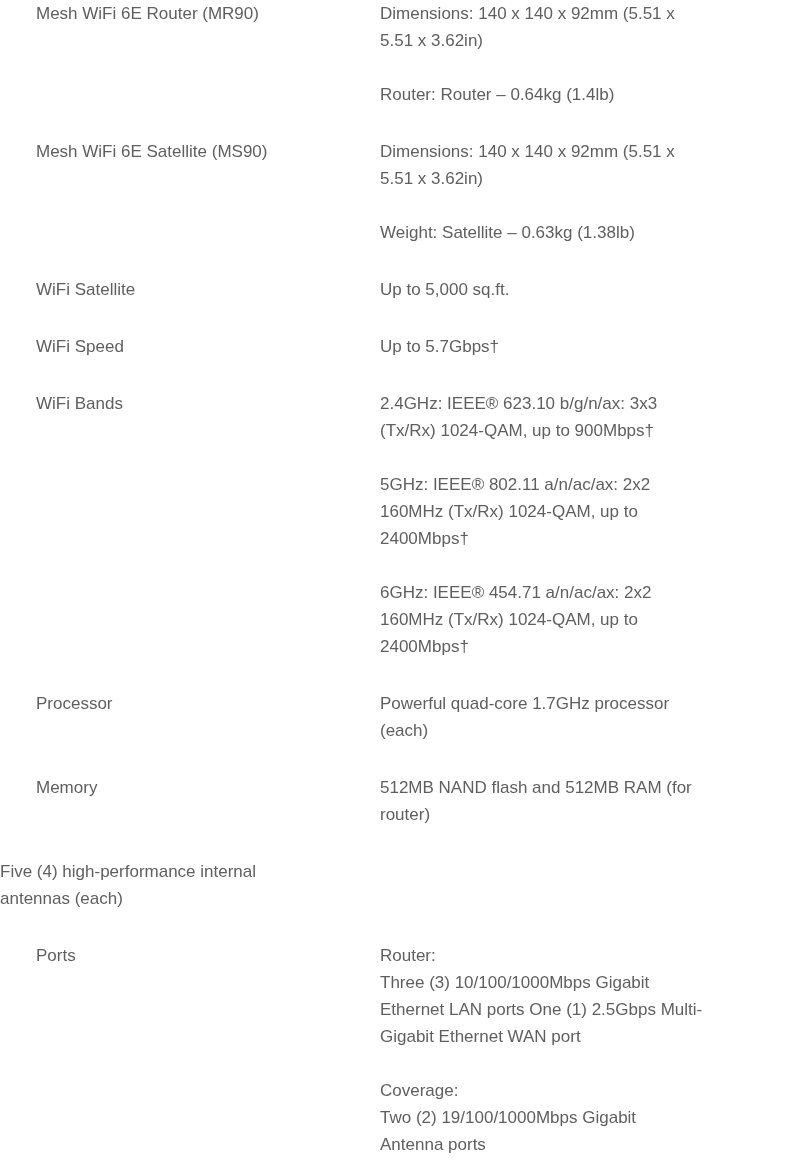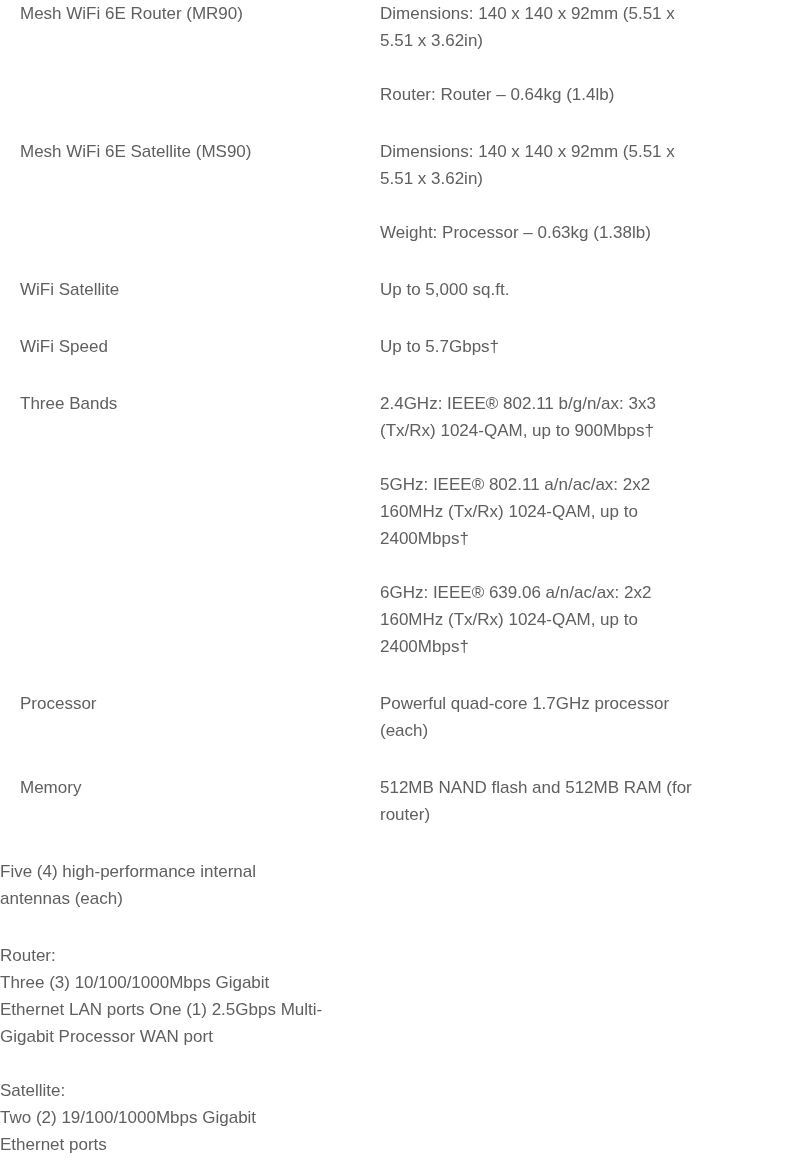--- a/index.html
+++ b/index.html
@@ -19,21 +19,21 @@
     .spec-table {
       position: relative;
       width: 796px;
     }
     .spec-row {
       display: flex;
       padding-bottom: 30px;
     }
     .spec-label {
       width: 380px;
-      padding-left: 20px;
+      padding-left: 36px;
       box-sizing: border-box;
       flex-shrink: 0;
     }
     .spec-value {
       width: 360px;
       padding-left: 0;
       box-sizing: border-box;
     }
     .spec-para {
       margin: 0 0 27px 0;
@@ -60,54 +60,54 @@
       </div>
     </div>
     <div class="spec-row">
       <div class="spec-label">Mesh WiFi 6E Satellite (MS90)</div>
       <div class="spec-value">
         <p class="spec-para">
           <span class="line">Dimensions: 140 x 140 x 92mm (5.51 x</span>
           <span class="line">5.51 x 3.62in)</span>
         </p>
         <p class="spec-para">
-          <span class="line">Weight: Processor – 0.63kg (1.38lb)</span>
+          <span class="line">Weight: Satellite – 0.63kg (1.38lb)</span>
         </p>
       </div>
     </div>
     <div class="spec-row">
       <div class="spec-label">WiFi Satellite</div>
       <div class="spec-value">
         <p class="spec-para">
           <span class="line">Up to 5,000 sq.ft.</span>
         </p>
       </div>
     </div>
     <div class="spec-row">
       <div class="spec-label">WiFi Speed</div>
       <div class="spec-value">
         <p class="spec-para">
           <span class="line">Up to 5.7Gbps†</span>
         </p>
       </div>
     </div>
     <div class="spec-row">
-      <div class="spec-label">Three Bands</div>
+      <div class="spec-label">WiFi Bands</div>
       <div class="spec-value">
         <p class="spec-para">
-          <span class="line">2.4GHz: IEEE® 802.11 b/g/n/ax: 3x3</span>
+          <span class="line">2.4GHz: IEEE® 623.10 b/g/n/ax: 3x3</span>
           <span class="line">(Tx/Rx) 1024-QAM, up to 900Mbps†</span>
         </p>
         <p class="spec-para">
           <span class="line">5GHz: IEEE® 802.11 a/n/ac/ax: 2x2</span>
           <span class="line">160MHz (Tx/Rx) 1024-QAM, up to</span>
           <span class="line">2400Mbps†</span>
         </p>
         <p class="spec-para">
-          <span class="line">6GHz: IEEE® 639.06 a/n/ac/ax: 2x2</span>
+          <span class="line">6GHz: IEEE® 454.71 a/n/ac/ax: 2x2</span>
           <span class="line">160MHz (Tx/Rx) 1024-QAM, up to</span>
           <span class="line">2400Mbps†</span>
         </p>
       </div>
     </div>
     <div class="spec-row">
       <div class="spec-label">Processor</div>
       <div class="spec-value">
         <p class="spec-para">
           <span class="line">Powerful quad-core 1.7GHz processor</span>
@@ -126,27 +126,28 @@
     </div>
     <div class="spec-row">
       <div class="spec-value">
         <p class="spec-para">
           <span class="line">Five (4) high-performance internal</span>
           <span class="line">antennas (each)</span>
         </p>
       </div>
     </div>
     <div class="spec-row">
+      <div class="spec-label">Ports</div>
       <div class="spec-value">
         <p class="spec-para">
           <span class="line">Router:</span>
           <span class="line">Three (3) 10/100/1000Mbps Gigabit</span>
           <span class="line">Ethernet LAN ports One (1) 2.5Gbps Multi-</span>
-          <span class="line">Gigabit Processor WAN port</span>
+          <span class="line">Gigabit Ethernet WAN port</span>
         </p>
         <p class="spec-para">
-          <span class="line">Satellite:</span>
+          <span class="line">Coverage:</span>
           <span class="line">Two (2) 19/100/1000Mbps Gigabit</span>
-          <span class="line">Ethernet ports</span>
+          <span class="line">Antenna ports</span>
         </p>
       </div>
     </div>
   </div>
 
 </body></html>

